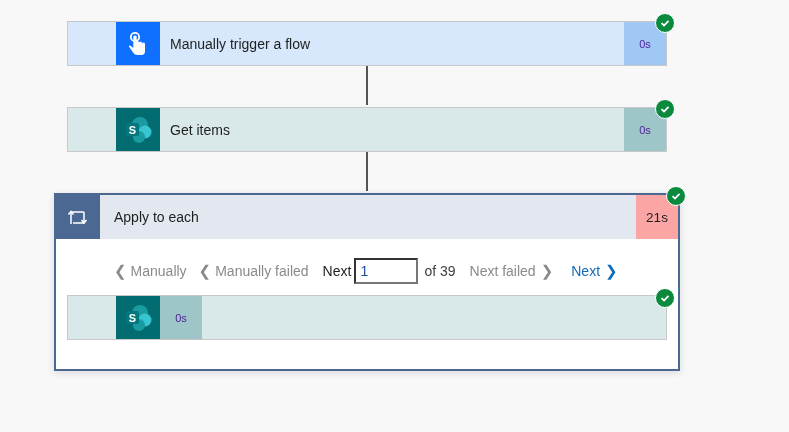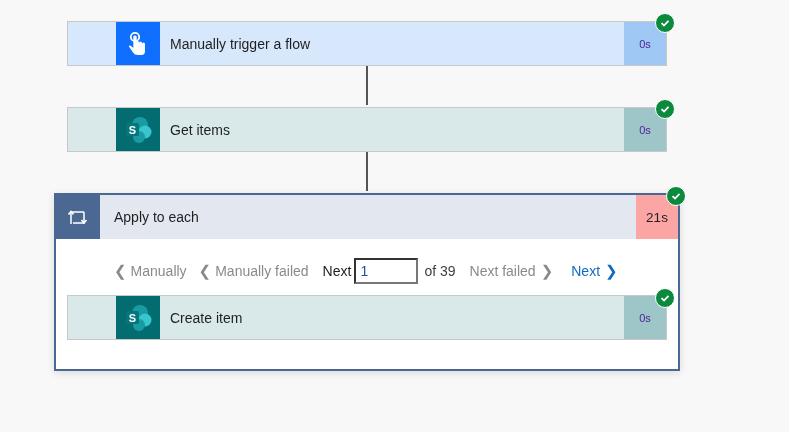--- a/index.html
+++ b/index.html
@@ -139,21 +139,20 @@
   <div class="card" style="left:11px; top:100px; width:600px; background:#d9e8e8;">
     <div class="icon" style="background:#036c70;">
       <svg width="30" height="30" viewBox="0 0 30 30">
         <circle cx="17" cy="10" r="8" fill="#1a9ba1"></circle>
         <circle cx="22" cy="17" r="6.5" fill="#37c6d0"></circle>
         <circle cx="16" cy="22" r="6" fill="#1a9ba1"></circle>
         <rect x="3" y="8" width="13" height="13" rx="1.5" fill="#03787c"></rect>
         <text x="9.5" y="18.5" font-family="Liberation Sans, sans-serif" font-size="11" font-weight="bold" fill="#fff" text-anchor="middle">S</text>
       </svg>
     </div>
-    <div class="title">Create item</div>
     <div class="time" style="background:#9ec5c7;">0s</div>
   </div>
   <div class="check" style="left:599px; top:93px;">
     <svg width="10" height="10" viewBox="0 0 10 10">
         <path d="M1.5 5.2 L4 7.5 L8.5 2.8" fill="none" stroke="#fff" stroke-width="1.8"></path>
       </svg>
   </div>
 </div>
 <div class="check" style="left:666px; top:186px;">
   <svg width="10" height="10" viewBox="0 0 10 10">

